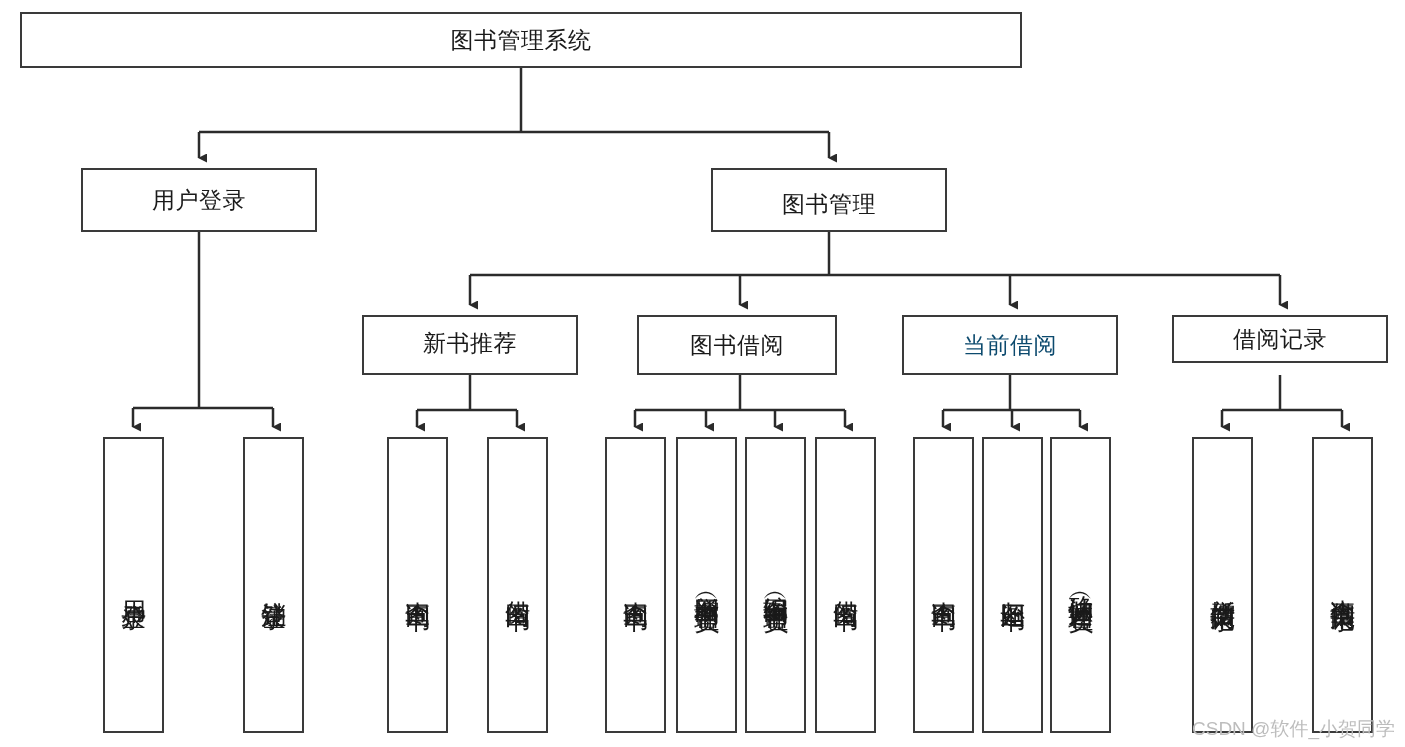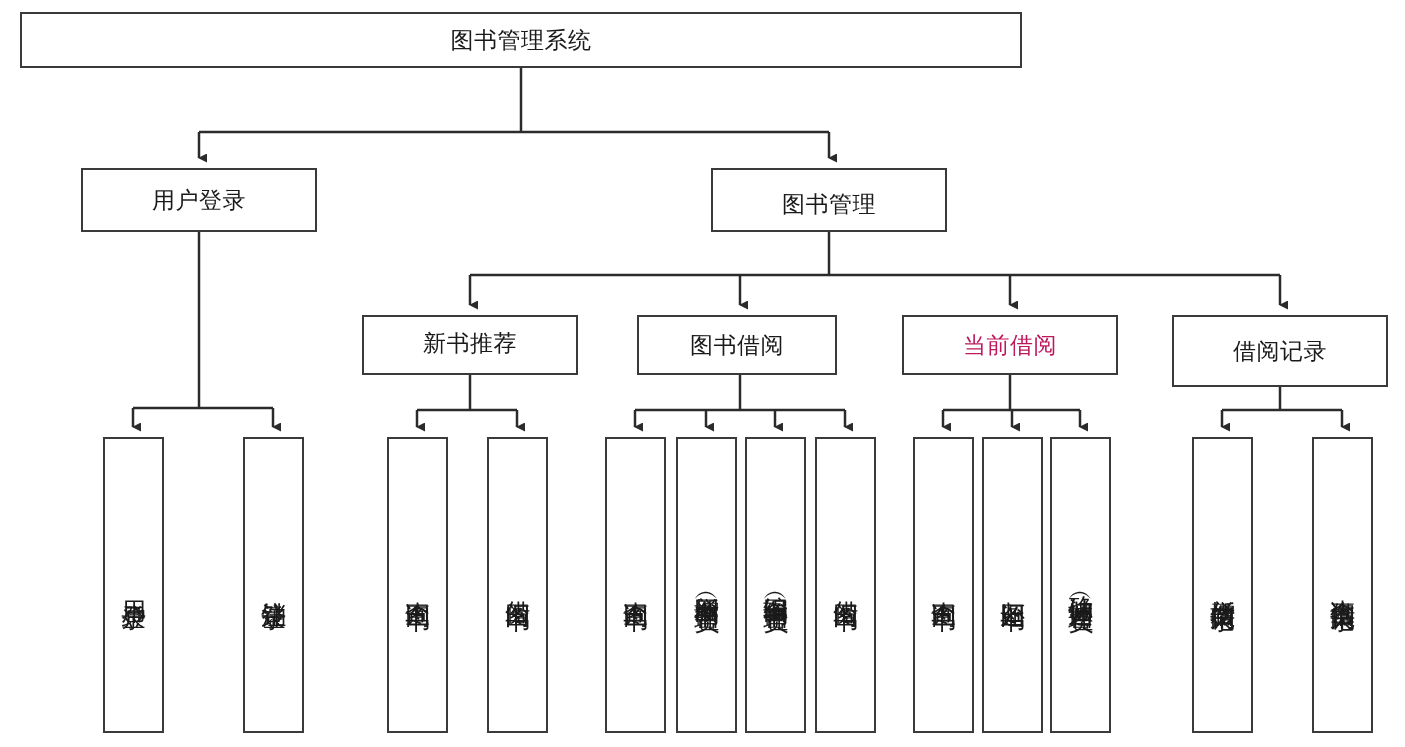--- a/index.html
+++ b/index.html
@@ -136,23 +136,23 @@
       <div class="node-box node-level2 node-horizontal" style="left: 711px; top: 168px; width: 236px; height: 64px; border-color: rgb(58, 58, 58); background: rgb(255, 255, 255);">
         <span class="node-label" style="color: rgb(26, 26, 26); margin-top: 8px;">图书管理</span>
       </div>
       <div class="node-box node-level3 node-horizontal" style="left: 362px; top: 315px; width: 216px; height: 60px; border-color: rgb(58, 58, 58); background: rgb(255, 255, 255);">
         <span class="node-label" style="color: rgb(26, 26, 26); font-family: Liberation Mono, monospace;">新书推荐</span>
       </div>
       <div class="node-box node-level3 node-horizontal" style="left: 594px; top: 315px; width: 200px; height: 60px; border-color: rgb(58, 58, 58); background: rgb(255, 255, 255); margin-left: 43px;">
         <span class="node-label" style="color: rgb(26, 26, 26);">图书借阅</span>
       </div>
       <div class="node-box node-level3 node-horizontal" style="left: 902px; top: 315px; width: 216px; height: 60px; border-color: rgb(58, 58, 58); background: rgb(255, 255, 255);">
-        <span class="node-label" style="color: #be185d;">当前借阅</span>
+        <span class="node-label" style="color: #0c4a6e;">当前借阅</span>
       </div>
-      <div class="node-box node-level3 node-horizontal" style="left: 1172px; top: 315px; width: 216px; height: 72px; border-color: rgb(58, 58, 58); background: rgb(255, 255, 255);">
+      <div class="node-box node-level3 node-horizontal" style="left: 1172px; top: 315px; width: 216px; height: 48px; border-color: rgb(58, 58, 58); background: rgb(255, 255, 255);">
         <span class="node-label" style="color: rgb(26, 26, 26);">借阅记录</span>
       </div>
       <div class="node-box node-leaf node-vertical" style="left: 103px; top: 437px; width: 61px; height: 296px; border-color: rgb(58, 58, 58); background: rgb(255, 255, 255);">
         <span class="node-label" style="color: rgb(26, 26, 26);">用户登录</span>
       </div>
       <div class="node-box node-leaf node-vertical" style="left: 243px; top: 437px; width: 61px; height: 296px; border-color: rgb(58, 58, 58); background: rgb(255, 255, 255);">
         <span class="node-label" style="color: rgb(26, 26, 26);">注销登录</span>
       </div>
       <div class="node-box node-leaf node-vertical" style="left: 387px; top: 437px; width: 61px; height: 296px; border-color: rgb(58, 58, 58); background: rgb(255, 255, 255);">
         <span class="node-label" style="color: rgb(26, 26, 26);">查询图书</span>
@@ -182,14 +182,15 @@
         <span class="node-label" style="color: rgb(26, 26, 26);">确认归还（管理员）</span>
       </div>
       <div class="node-box node-leaf node-vertical" style="left: 1192px; top: 437px; width: 61px; height: 296px; border-color: rgb(58, 58, 58); background: rgb(255, 255, 255);">
         <span class="node-label" style="color: rgb(26, 26, 26);">新增借阅记录</span>
       </div>
       <div class="node-box node-leaf node-vertical" style="left: 1312px; top: 437px; width: 61px; height: 296px; border-color: rgb(58, 58, 58); background: rgb(255, 255, 255);">
         <span class="node-label" style="color: rgb(26, 26, 26);">查询借阅记录</span>
       </div>
     </div>
 
+  <div class="watermark" style="left: 1192px; top: 716px;">CSDN @软件_小贺同学</div>
 
 </div>
 
 </body></html>

